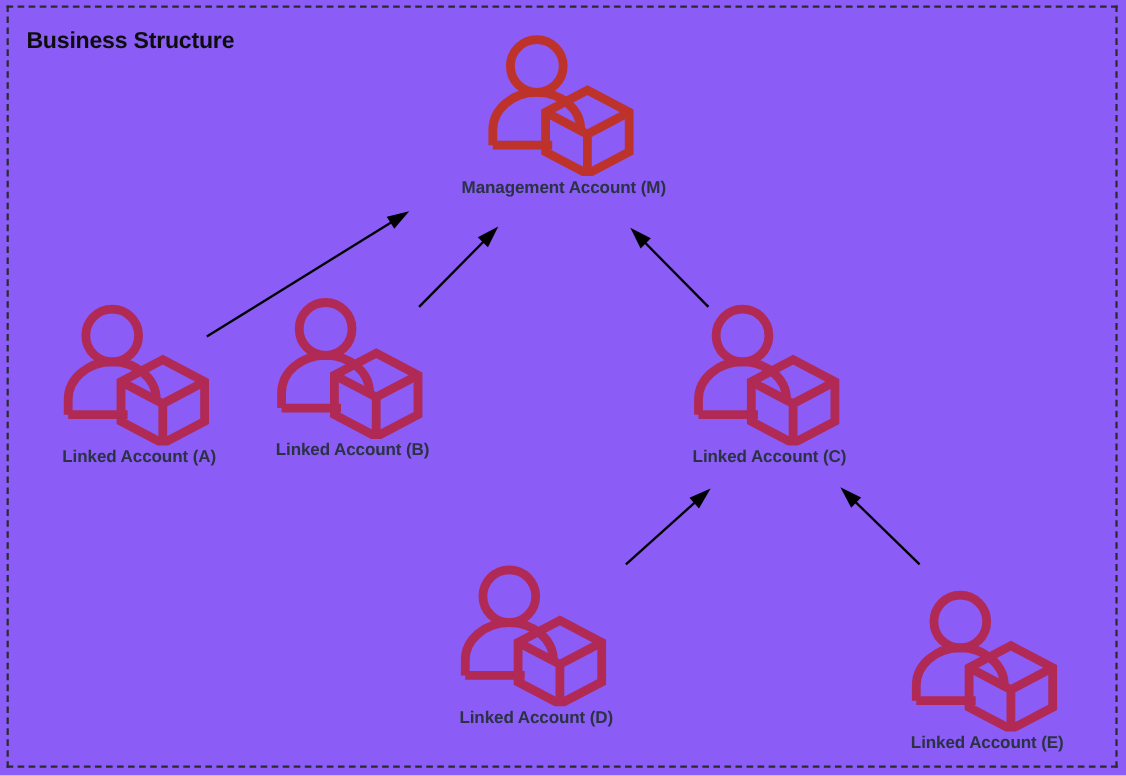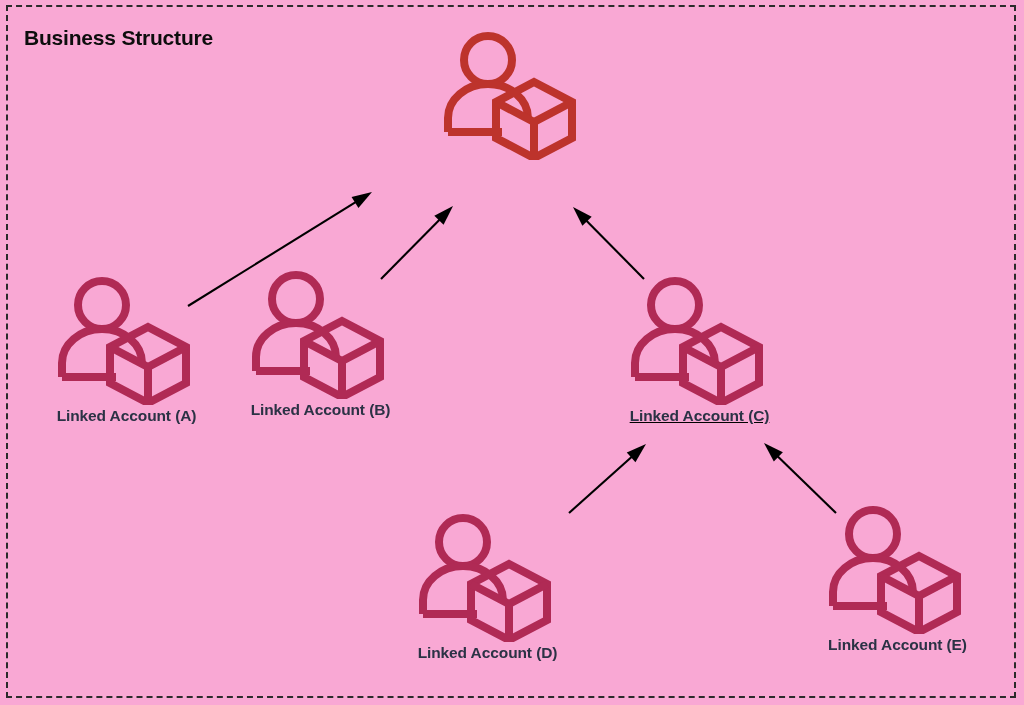--- a/index.html
+++ b/index.html
@@ -8,21 +8,21 @@
     padding: 0;
     background: #ffffff;
   }
   body {
     font-family: "Liberation Sans", sans-serif;
   }
   #canvas {
     position: relative;
     width: 1024px;
     height: 705px;
-    background: #f9a8d4;
+    background: #8b5cf6;
     overflow: hidden;
   }
   .diagram-border {
     position: absolute;
     left: 6px;
     top: 5px;
     width: 1010px;
     height: 693px;
     border: 2px dashed #2b2b2b;
     box-sizing: border-box;
@@ -90,20 +90,21 @@
       <div class="node" style="left: 440px; top: 30px; width: 145px;">
         <svg width="145" height="130" viewBox="0 0 145 130" class="node-icon">
           <g fill="none" stroke="#bd332c" stroke-width="8" stroke-linecap="butt" stroke-linejoin="miter">
             <circle cx="48" cy="30" r="24"></circle>
             <path d="M 8 102 L 8 88 A 40 34 0 0 1 88 88"></path>
             <path d="M 8 102 L 62 102"></path>
             <path d="M 94 52 L 132 72 L 132 108 L 94 128 L 56 108 L 56 72 Z"></path>
             <path d="M 56 72 L 94 92 L 132 72 M 94 92 L 94 128"></path>
           </g>
         </svg>
+        <div class="node-label" style="color: rgb(43, 50, 69);">Management Account (M)</div>
       </div>
       <div class="node" style="left: 54px; top: 275px; width: 145px;">
         <svg width="145" height="130" viewBox="0 0 145 130" class="node-icon">
           <g fill="none" stroke="#b02a55" stroke-width="8" stroke-linecap="butt" stroke-linejoin="miter">
             <circle cx="48" cy="30" r="24"></circle>
             <path d="M 8 102 L 8 88 A 40 34 0 0 1 88 88"></path>
             <path d="M 8 102 L 62 102"></path>
             <path d="M 94 52 L 132 72 L 132 108 L 94 128 L 56 108 L 56 72 Z"></path>
             <path d="M 56 72 L 94 92 L 132 72 M 94 92 L 94 128"></path>
           </g>
@@ -115,21 +116,21 @@
           <g fill="none" stroke="#b02a55" stroke-width="8" stroke-linecap="butt" stroke-linejoin="miter">
             <circle cx="48" cy="30" r="24"></circle>
             <path d="M 8 102 L 8 88 A 40 34 0 0 1 88 88"></path>
             <path d="M 8 102 L 62 102"></path>
             <path d="M 94 52 L 132 72 L 132 108 L 94 128 L 56 108 L 56 72 Z"></path>
             <path d="M 56 72 L 94 92 L 132 72 M 94 92 L 94 128"></path>
           </g>
         </svg>
         <div class="node-label" style="color: rgb(43, 50, 69);">Linked Account (B)</div>
       </div>
-      <div class="node" style="left: 627px; top: 275px; width: 145px; text-decoration: underline;">
+      <div class="node" style="left: 627px; top: 275px; width: 145px;">
         <svg width="145" height="130" viewBox="0 0 145 130" class="node-icon">
           <g fill="none" stroke="#b02a55" stroke-width="8" stroke-linecap="butt" stroke-linejoin="miter">
             <circle cx="48" cy="30" r="24"></circle>
             <path d="M 8 102 L 8 88 A 40 34 0 0 1 88 88"></path>
             <path d="M 8 102 L 62 102"></path>
             <path d="M 94 52 L 132 72 L 132 108 L 94 128 L 56 108 L 56 72 Z"></path>
             <path d="M 56 72 L 94 92 L 132 72 M 94 92 L 94 128"></path>
           </g>
         </svg>
         <div class="node-label" style="color: rgb(43, 50, 69);">Linked Account (C)</div>
@@ -139,21 +140,21 @@
           <g fill="none" stroke="#b02a55" stroke-width="8" stroke-linecap="butt" stroke-linejoin="miter">
             <circle cx="48" cy="30" r="24"></circle>
             <path d="M 8 102 L 8 88 A 40 34 0 0 1 88 88"></path>
             <path d="M 8 102 L 62 102"></path>
             <path d="M 94 52 L 132 72 L 132 108 L 94 128 L 56 108 L 56 72 Z"></path>
             <path d="M 56 72 L 94 92 L 132 72 M 94 92 L 94 128"></path>
           </g>
         </svg>
         <div class="node-label" style="color: rgb(43, 50, 69);">Linked Account (D)</div>
       </div>
-      <div class="node" style="left: 825px; top: 504px; width: 145px; align-items: center;">
+      <div class="node" style="left: 825px; top: 535px; width: 145px; align-items: center;">
         <svg width="145" height="130" viewBox="0 0 145 130" class="node-icon">
           <g fill="none" stroke="#b02a55" stroke-width="8" stroke-linecap="butt" stroke-linejoin="miter">
             <circle cx="48" cy="30" r="24"></circle>
             <path d="M 8 102 L 8 88 A 40 34 0 0 1 88 88"></path>
             <path d="M 8 102 L 62 102"></path>
             <path d="M 94 52 L 132 72 L 132 108 L 94 128 L 56 108 L 56 72 Z"></path>
             <path d="M 56 72 L 94 92 L 132 72 M 94 92 L 94 128"></path>
           </g>
         </svg>
         <div class="node-label" style="color: rgb(43, 50, 69);">Linked Account (E)</div>

